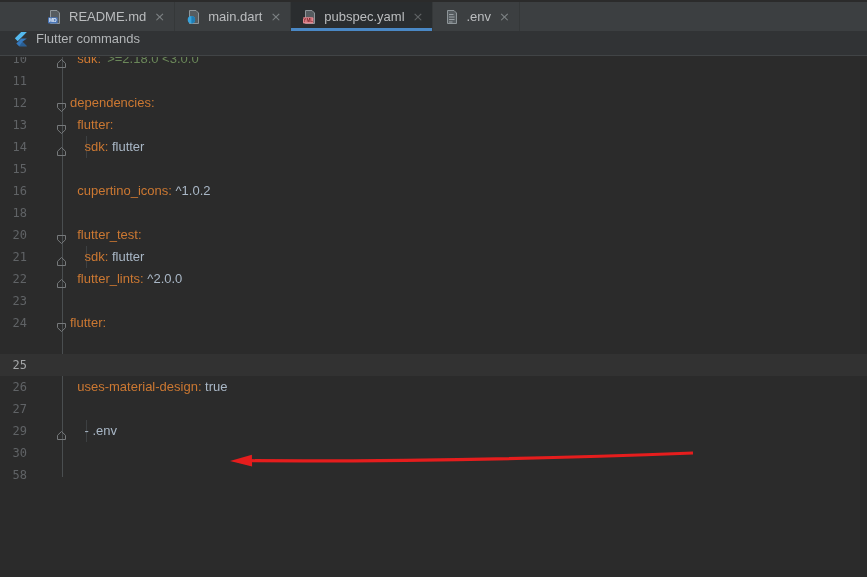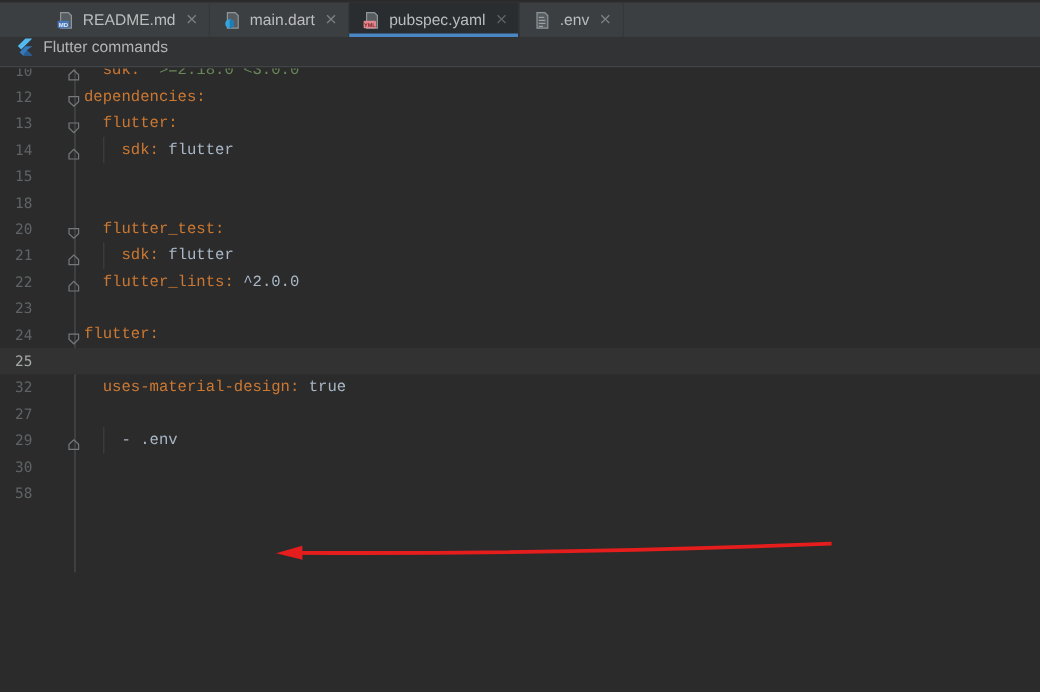--- a/index.html
+++ b/index.html
@@ -53,31 +53,31 @@
   }
   #lines{position:relative;margin-top:-9px;}
   #fold-connector{
     position:absolute;left:62px;top:0;width:1px;
     background:#4a4e50;z-index:0;
   }
   .row{
     position:relative;height:22px;line-height:22px;
     white-space:pre;z-index:1;
   }
-  .row.active-line{background:var(--caret-line-bg,#323232);}
+  .row.active-line{background:var(--caret-line-bg,#323232);margin-top:20px;}
   .lnum{
     position:absolute;left:0;top:0;width:27px;text-align:right;
     font-family:"DejaVu Sans Mono",monospace;font-size:12px;
     color:var(--line-number,#606366);
   }
   .row.active-line .lnum{color:var(--active-line-number,#a4a6a8);}
   .fold{position:absolute;left:56px;top:5px;width:11px;height:11px;}
   .code{
     position:absolute;left:70px;top:0;right:0;
-    font-family:Liberation Mono, monospace;font-size:13px;
+    font-family:Liberation Sans, sans-serif;font-size:13px;
   }
   .tk-key{color:var(--key,#cc7832);}
   .tk-val{color:var(--value,#a9b7c6);}
   .tk-str{color:var(--string,#6a8759);}
   .indent-guide{
     position:absolute;top:0;bottom:0;width:1px;background:#3d4042;
   }
   
   #arrow-overlay{
     position:absolute;left:0;top:0;width:867px;height:577px;
@@ -145,46 +145,48 @@
     </svg>
   </span>
   <span>Flutter commands</span>
 </div>
 
 <div id="editor">
   <div id="lines" style="margin-top: -9px;">
       <div class="row"><span class="lnum">10</span><span class="fold"><svg width="11" height="11" viewBox="0 0 11 11">
             <path d="M1.5 9.5 h8 v-4.2 l-4 -3.8 l-4 3.8 z" fill="none" stroke="#76797b" stroke-width="1"></path>
           </svg></span><span class="code"><span class="tk-key">  sdk:</span><span class="tk-str"> '&gt;=2.18.0 &lt;3.0.0'</span></span></div>
+      <div class="row"><span class="lnum">11</span><span class="code"></span></div>
       <div class="row"><span class="lnum">12</span><span class="fold"><svg width="11" height="11" viewBox="0 0 11 11">
             <path d="M1.5 1.5 h8 v4.2 l-4 3.8 l-4 -3.8 z" fill="none" stroke="#76797b" stroke-width="1"></path>
           </svg></span><span class="code"><span class="tk-key">dependencies:</span></span></div>
       <div class="row"><span class="lnum">13</span><span class="fold"><svg width="11" height="11" viewBox="0 0 11 11">
             <path d="M1.5 1.5 h8 v4.2 l-4 3.8 l-4 -3.8 z" fill="none" stroke="#76797b" stroke-width="1"></path>
           </svg></span><span class="code"><span class="tk-key">  flutter:</span></span></div>
       <div class="row"><div class="indent-guide" style="left: 85.66px;"></div><span class="lnum">14</span><span class="fold"><svg width="11" height="11" viewBox="0 0 11 11">
             <path d="M1.5 9.5 h8 v-4.2 l-4 -3.8 l-4 3.8 z" fill="none" stroke="#76797b" stroke-width="1"></path>
           </svg></span><span class="code"><span class="tk-key">    sdk:</span><span class="tk-val"> flutter</span></span></div>
       <div class="row"><span class="lnum">15</span><span class="code"></span></div>
+      <div class="row"><span class="lnum">16</span><span class="code"><span class="tk-key">  cupertino_icons:</span><span class="tk-val"> ^1.0.2</span></span></div>
       <div class="row"><span class="lnum">18</span><span class="code"></span></div>
       <div class="row"><span class="lnum">20</span><span class="fold"><svg width="11" height="11" viewBox="0 0 11 11">
             <path d="M1.5 1.5 h8 v4.2 l-4 3.8 l-4 -3.8 z" fill="none" stroke="#76797b" stroke-width="1"></path>
           </svg></span><span class="code"><span class="tk-key">  flutter_test:</span></span></div>
       <div class="row"><div class="indent-guide" style="left: 85.66px;"></div><span class="lnum">21</span><span class="fold"><svg width="11" height="11" viewBox="0 0 11 11">
             <path d="M1.5 9.5 h8 v-4.2 l-4 -3.8 l-4 3.8 z" fill="none" stroke="#76797b" stroke-width="1"></path>
           </svg></span><span class="code"><span class="tk-key">    sdk:</span><span class="tk-val"> flutter</span></span></div>
       <div class="row"><span class="lnum">22</span><span class="fold"><svg width="11" height="11" viewBox="0 0 11 11">
             <path d="M1.5 9.5 h8 v-4.2 l-4 -3.8 l-4 3.8 z" fill="none" stroke="#76797b" stroke-width="1"></path>
           </svg></span><span class="code"><span class="tk-key">  flutter_lints:</span><span class="tk-val"> ^2.0.0</span></span></div>
       <div class="row"><span class="lnum">23</span><span class="code"></span></div>
       <div class="row"><span class="lnum">24</span><span class="fold"><svg width="11" height="11" viewBox="0 0 11 11">
             <path d="M1.5 1.5 h8 v4.2 l-4 3.8 l-4 -3.8 z" fill="none" stroke="#76797b" stroke-width="1"></path>
           </svg></span><span class="code"><span class="tk-key">flutter:</span></span></div>
       <div class="row active-line"><span class="lnum">25</span><span class="code"></span></div>
-      <div class="row"><span class="lnum">32</span><span class="code"><span class="tk-key">  uses-material-design:</span><span class="tk-val"> true</span></span></div>
+      <div class="row"><span class="lnum">26</span><span class="code"><span class="tk-key">  uses-material-design:</span><span class="tk-val"> true</span></span></div>
       <div class="row"><span class="lnum">27</span><span class="code"></span></div>
       <div class="row"><div class="indent-guide" style="left: 85.66px;"></div><span class="lnum">29</span><span class="fold"><svg width="11" height="11" viewBox="0 0 11 11">
             <path d="M1.5 9.5 h8 v-4.2 l-4 -3.8 l-4 3.8 z" fill="none" stroke="#76797b" stroke-width="1"></path>
           </svg></span><span class="code"><span class="tk-val">    - .env</span></span></div>
       <div class="row"><span class="lnum">30</span><span class="code"></span></div>
       <div class="row"><span class="lnum">58</span><span class="code"></span></div>
       <div id="fold-connector" style="top: 0px; height: 429px;"></div>
     </div>
 </div>
 

